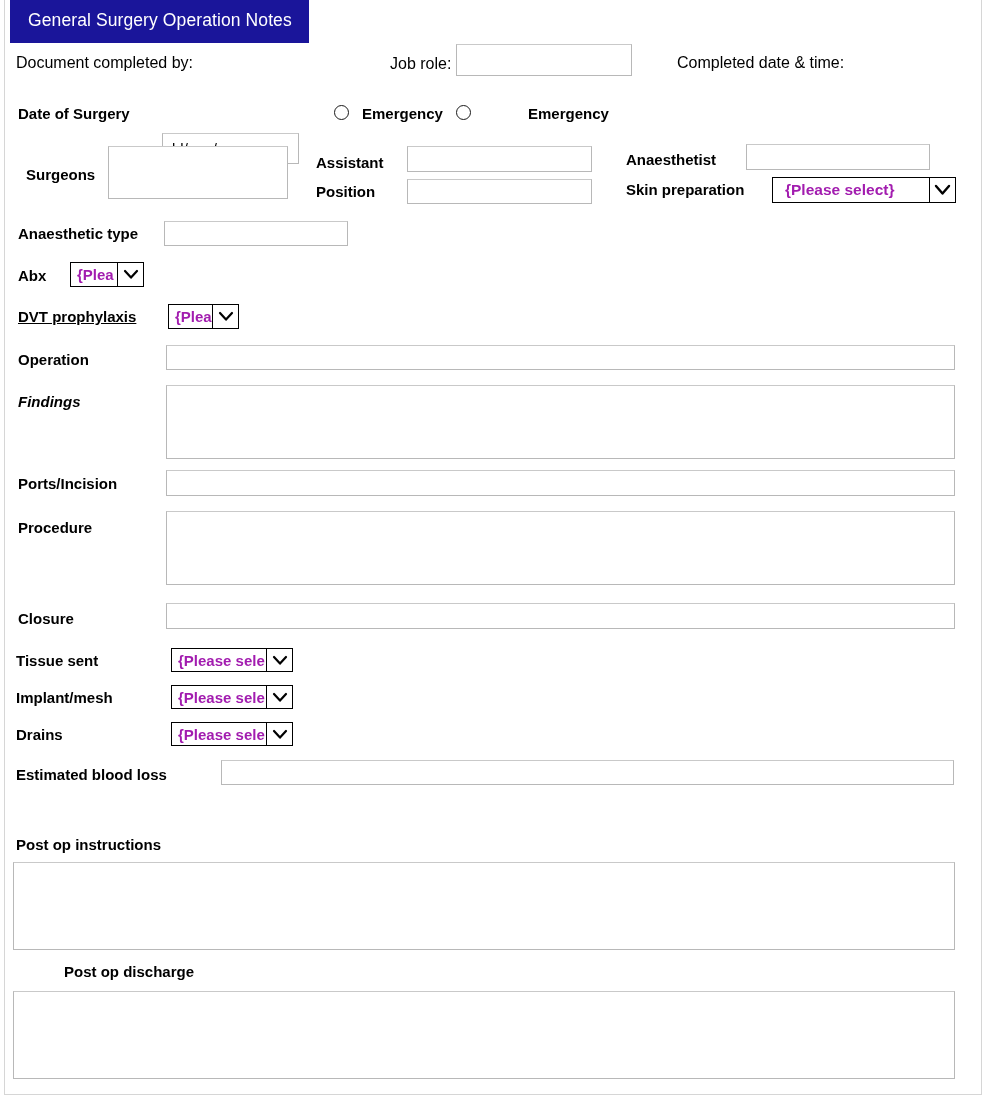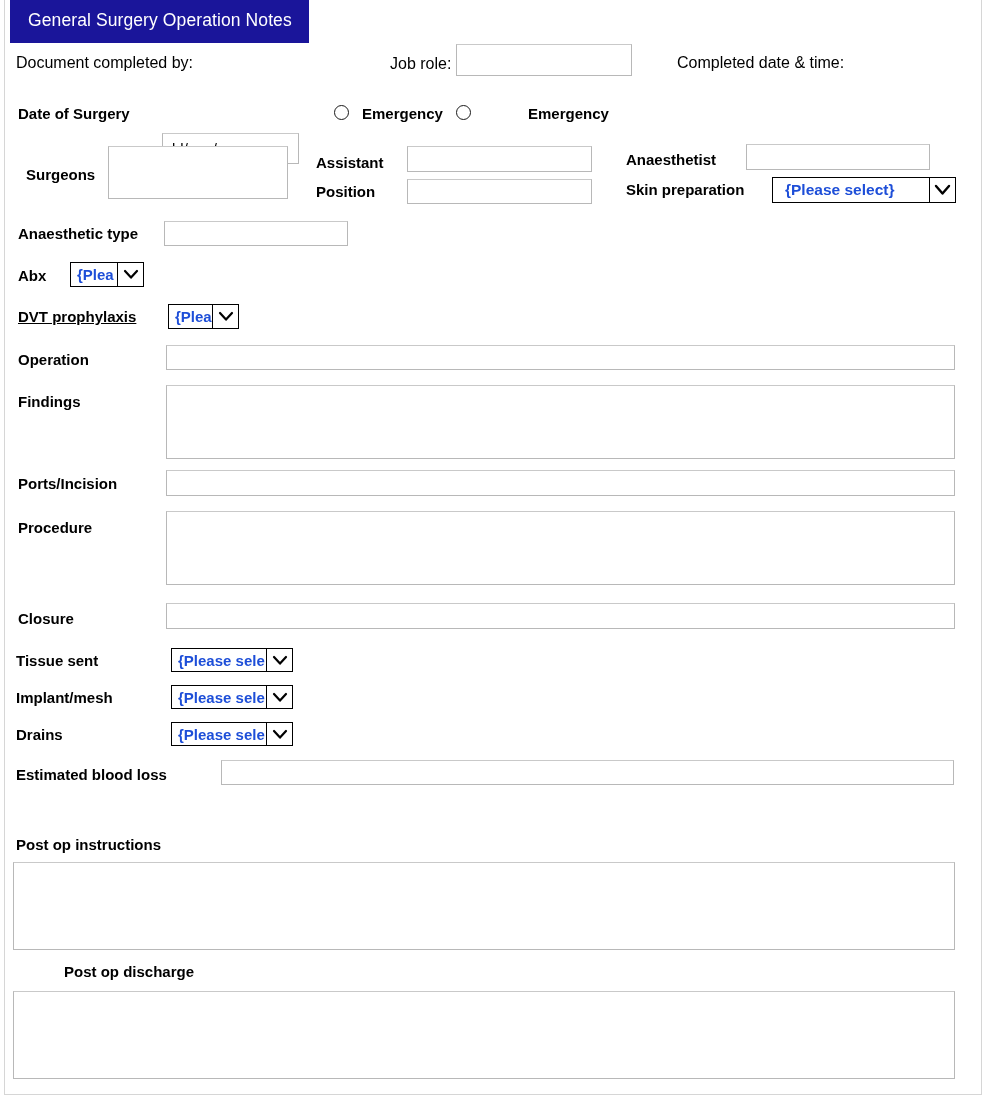--- a/index.html
+++ b/index.html
@@ -109,21 +109,21 @@
     height: 25px;
     overflow: hidden;
   }
   .ddl-text {
     flex: 1 1 auto;
     display: flex;
     align-items: center;
     padding-left: 6px;
     font-size: 15px;
     font-weight: bold;
-    color: #1d4ed8;
+    color: #a21caf;
     white-space: nowrap;
     overflow: hidden;
   }
   .ddl-arrow {
     flex: 0 0 auto;
     width: 25px;
     border-left: 1px solid #000000;
     display: flex;
     align-items: center;
     justify-content: center;
@@ -212,21 +212,21 @@
       <svg width="16" height="11" viewBox="0 0 16 11" aria-hidden="true">
         <polyline points="2,2 8,8.6 14,2" fill="none" stroke="#000" stroke-width="2.2" stroke-linecap="round" stroke-linejoin="round"></polyline>
       </svg>
     </div>
   </div>
 
   <div class="lbl lbl-bold" style="left:18px; top:352px;">Operation</div>
 
   <input class="tbox" style="left: 166px; top: 345px; width: 789px; height: 25px;" value="">
 
-  <div class="lbl lbl-bold" style="left:18px; top:394px;">Findings</div>
+  <div class="lbl lbl-bold" style="left:18px; top:394px;font-style:italic;">Findings</div>
 
   <textarea class="tbox" style="left: 166px; top: 385px; width: 789px; height: 74px;"></textarea>
 
   <div class="lbl lbl-bold" style="left:18px; top:476px;">Ports/Incision</div>
 
   <input class="tbox" style="left: 166px; top: 470px; width: 789px; height: 26px;" value="">
 
   <div class="lbl lbl-bold" style="left:18px; top:520px;">Procedure</div>
 
   <textarea class="tbox" style="left: 166px; top: 511px; width: 789px; height: 74px;"></textarea>

